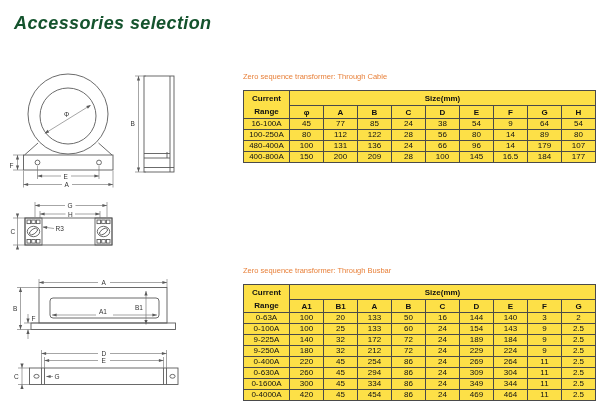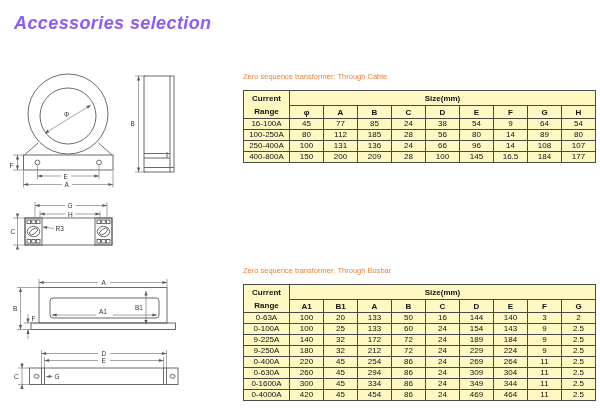--- a/index.html
+++ b/index.html
@@ -3,31 +3,31 @@
 <meta charset="utf-8">
 <style>
   html,body{margin:0;padding:0;}
   body{
     width:600px;height:419px;position:relative;background:#ffffff;
     font-family:"Liberation Sans",sans-serif;overflow:hidden;
   }
   .title{
     position:absolute;left:14px;top:13px;
     font-size:18px;font-weight:bold;font-style:italic;
-    color:#8b5cf6;letter-spacing:.4px;
+    color:#14532d;letter-spacing:.4px;
   }
   .cap{
     position:absolute;left:243px;color:#e8813b;
     font-size:7.5px;font-weight:normal;white-space:nowrap;
   }
   #cap1{top:72px;}
   #cap2{top:266px;}
   table{
     position:absolute;left:243px;width:352px;
-    border-collapse:collapse;table-layout:fixed;background:#fef9c3;
+    border-collapse:collapse;table-layout:fixed;background:#fde047;
     border:1.5px solid #4a4a4a;
   }
   #t1{top:90px;}
   #t2{top:284px;}
   th,td{
     border:1px solid #4a4a4a;text-align:center;vertical-align:middle;
     padding:0;font-size:8px;color:#111;overflow:hidden;white-space:nowrap;
   }
   th{font-weight:bold;}
   tr.h1 th{height:14px;}
@@ -304,38 +304,38 @@
         <td>38</td>
         <td>54</td>
         <td>9</td>
         <td>64</td>
         <td>54</td>
       </tr>
       <tr>
         <td>100-250A</td>
         <td>80</td>
         <td>112</td>
-        <td>185</td>
+        <td>122</td>
         <td>28</td>
         <td>56</td>
         <td>80</td>
         <td>14</td>
         <td>89</td>
         <td>80</td>
       </tr>
       <tr>
-        <td>250-400A</td>
+        <td>480-400A</td>
         <td>100</td>
         <td>131</td>
         <td>136</td>
         <td>24</td>
         <td>66</td>
         <td>96</td>
         <td>14</td>
-        <td>108</td>
+        <td>179</td>
         <td>107</td>
       </tr>
       <tr>
         <td>400-800A</td>
         <td>150</td>
         <td>200</td>
         <td>209</td>
         <td>28</td>
         <td>100</td>
         <td>145</td>

